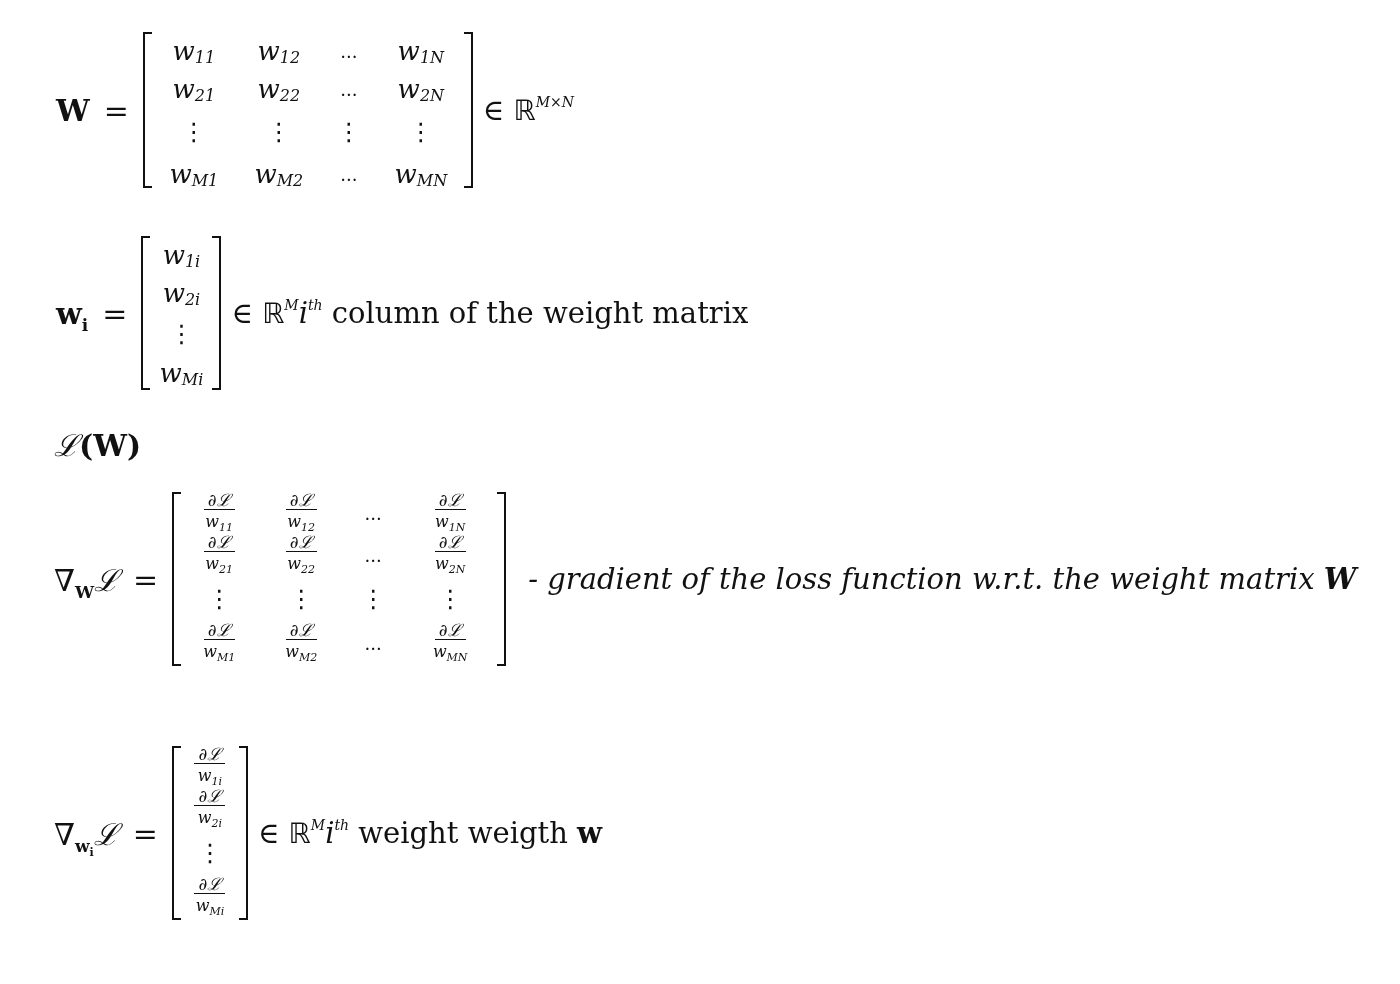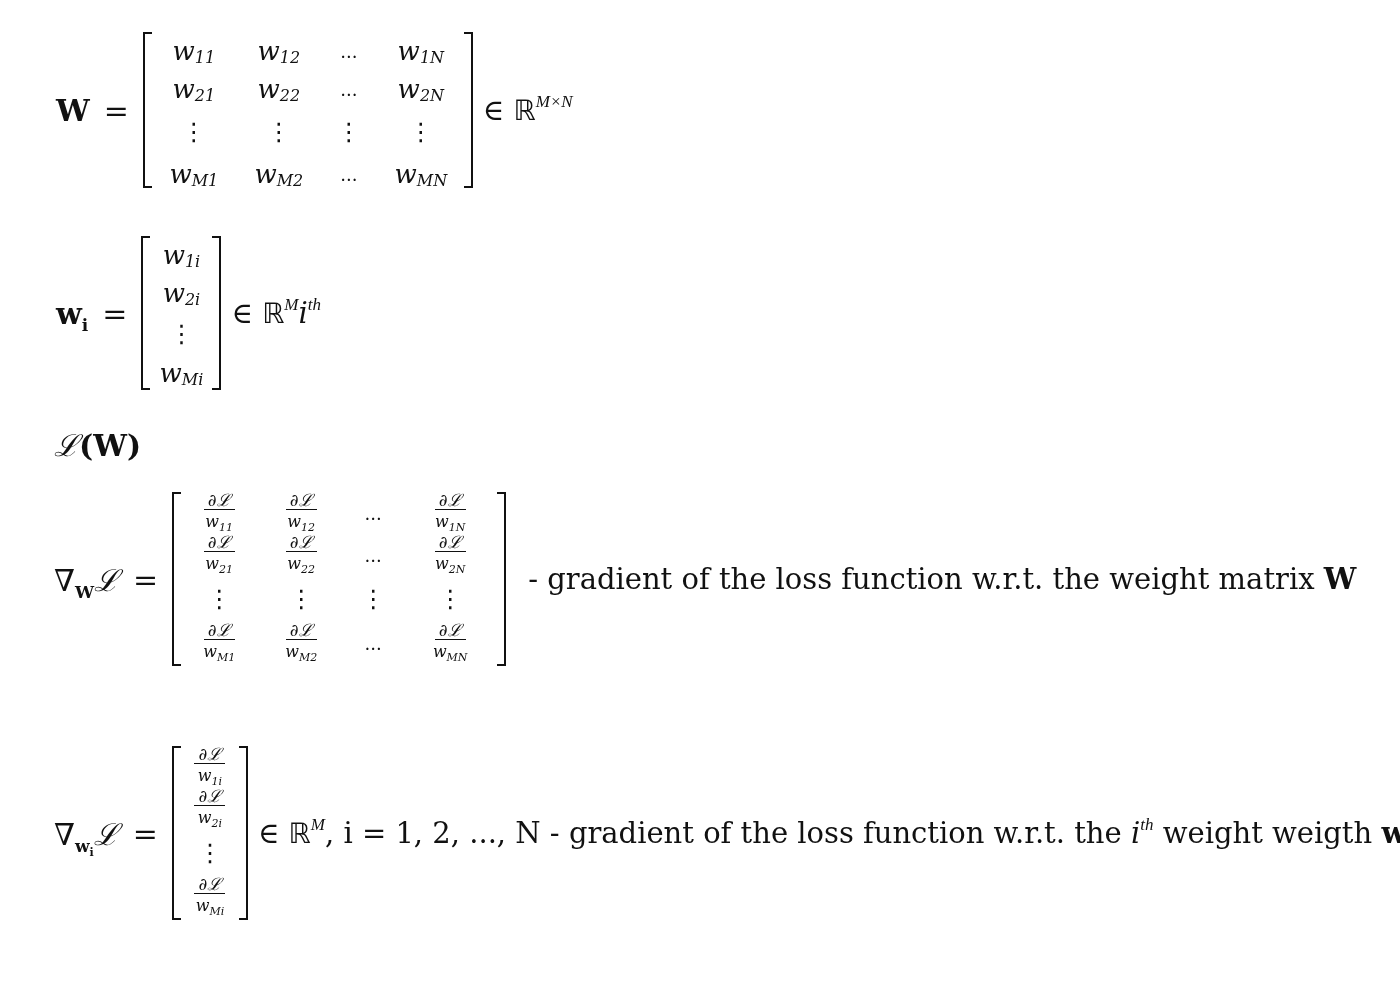--- a/index.html
+++ b/index.html
@@ -6,21 +6,21 @@
   body {
     width: 1400px; height: 984px; position: relative; overflow: hidden;
     font-family: "DejaVu Serif", "Liberation Serif", serif;
     color: #111;
   }
   .eq { position: absolute; display: flex; align-items: center; white-space: nowrap; }
   .lhs { font-size: 30px; display: flex; align-items: baseline; }
   .bold { font-weight: bold; }
   .ital { font-style: italic; }
   .sub { font-size: 17px; position: relative; top: 7px; }
-  .sup { font-size: 17px; position: relative; top: -13px; font-family: Liberation Serif, serif; }
+  .sup { font-size: 14px; position: relative; top: -13px; }
   .eqsign { font-size: 30px; margin: 0 14px; }
   .txt { font-size: 29px; margin-left: 10px; display: flex; align-items: baseline; }
   .txt .ital { font-style: italic; }
   .bb { font-family: "DejaVu Sans", sans-serif; font-size: 28px; }
   .cal { font-family: "DejaVu Serif", serif; font-style: italic; }
 
   
   .matrix { position: relative; display: grid; padding: 0 8px; }
   .matrix::before, .matrix::after {
     content: ""; position: absolute; top: 0; bottom: 0; width: 7px;
@@ -117,21 +117,21 @@
         <span>w</span>
         <span class="sub">2<i>i</i></span>
       </div>
     <div class="cell vdots">⋮</div>
     <div class="cell">
         <span>w</span>
         <span class="sub"><i>Mi</i></span>
       </div>
   </div>
   <div class="txt">
-    <span>∈</span>&nbsp;<span class="bb">ℝ</span><span class="sup ital">M</span><span class="ital">i</span><span class="sup ital">th</span>&nbsp;
+    <span>∈</span>&nbsp;<span class="bb">ℝ</span><span class="sup ital">M</span><span class="ital">i</span><span class="sup ital">th</span>&nbsp;<span>column of the weight matrix</span>
   </div>
 </div>
 
 <div class="eq" style="left:54px; top:422px; height:44px;">
   <div class="txt" style="margin-left:0;">
     <span class="cal" style="font-size:30px;">ℒ</span><span class="bold" style="font-size:30px;">(W)</span>&nbsp;
   </div>
 </div>
 
 <div class="eq" style="left:54px; top:492px; height:174px;">
@@ -197,21 +197,21 @@
         </span>
       </div>
       <div class="cell dots">...</div>
       <div class="cell">
         <span class="frac">
           <span class="num">∂ℒ</span>
           <span class="den">w<span class="s">MN</span></span>
         </span>
       </div>
     </div>
-  <div class="txt" style="margin-left:22px;">
+  <div class="txt" style="margin-left:22px;font-style:italic;">
     <span>- gradient of the loss function w.r.t. the weight matrix</span>&nbsp;<span class="bold">W</span>
   </div>
 </div>
 
 <div class="eq" style="left:54px; top:746px; height:174px;">
   <div class="lhs">
     <span>∇</span>
       <span class="sub bold">w</span>
       <span class="sub bold" style="font-size:11px; top:11px;">i</span>
       <span class="cal">ℒ</span>
@@ -232,15 +232,15 @@
       </div>
       <div class="cell vdots">⋮</div>
       <div class="cell">
         <span class="frac">
           <span class="num">∂ℒ</span>
           <span class="den">w<span class="s">Mi</span></span>
         </span>
       </div>
     </div>
   <div class="txt">
-    <span>∈</span>&nbsp;<span class="bb">ℝ</span><span class="sup ital">M</span><span style="white-space:pre;">, i = 1, 2, ..., N - gradient of the loss function w.r.t. the </span><span class="ital">i</span><span class="sup ital">th</span>&nbsp;<span>weight weigth</span>&nbsp;<span class="bold">w</span>
+    <span>∈</span>&nbsp;<span class="bb">ℝ</span><span class="sup ital">M</span><span class="ital">i</span><span class="sup ital">th</span>&nbsp;<span>weight weigth</span>&nbsp;<span class="bold">w</span>
   </div>
 </div>
 
 </body></html>

